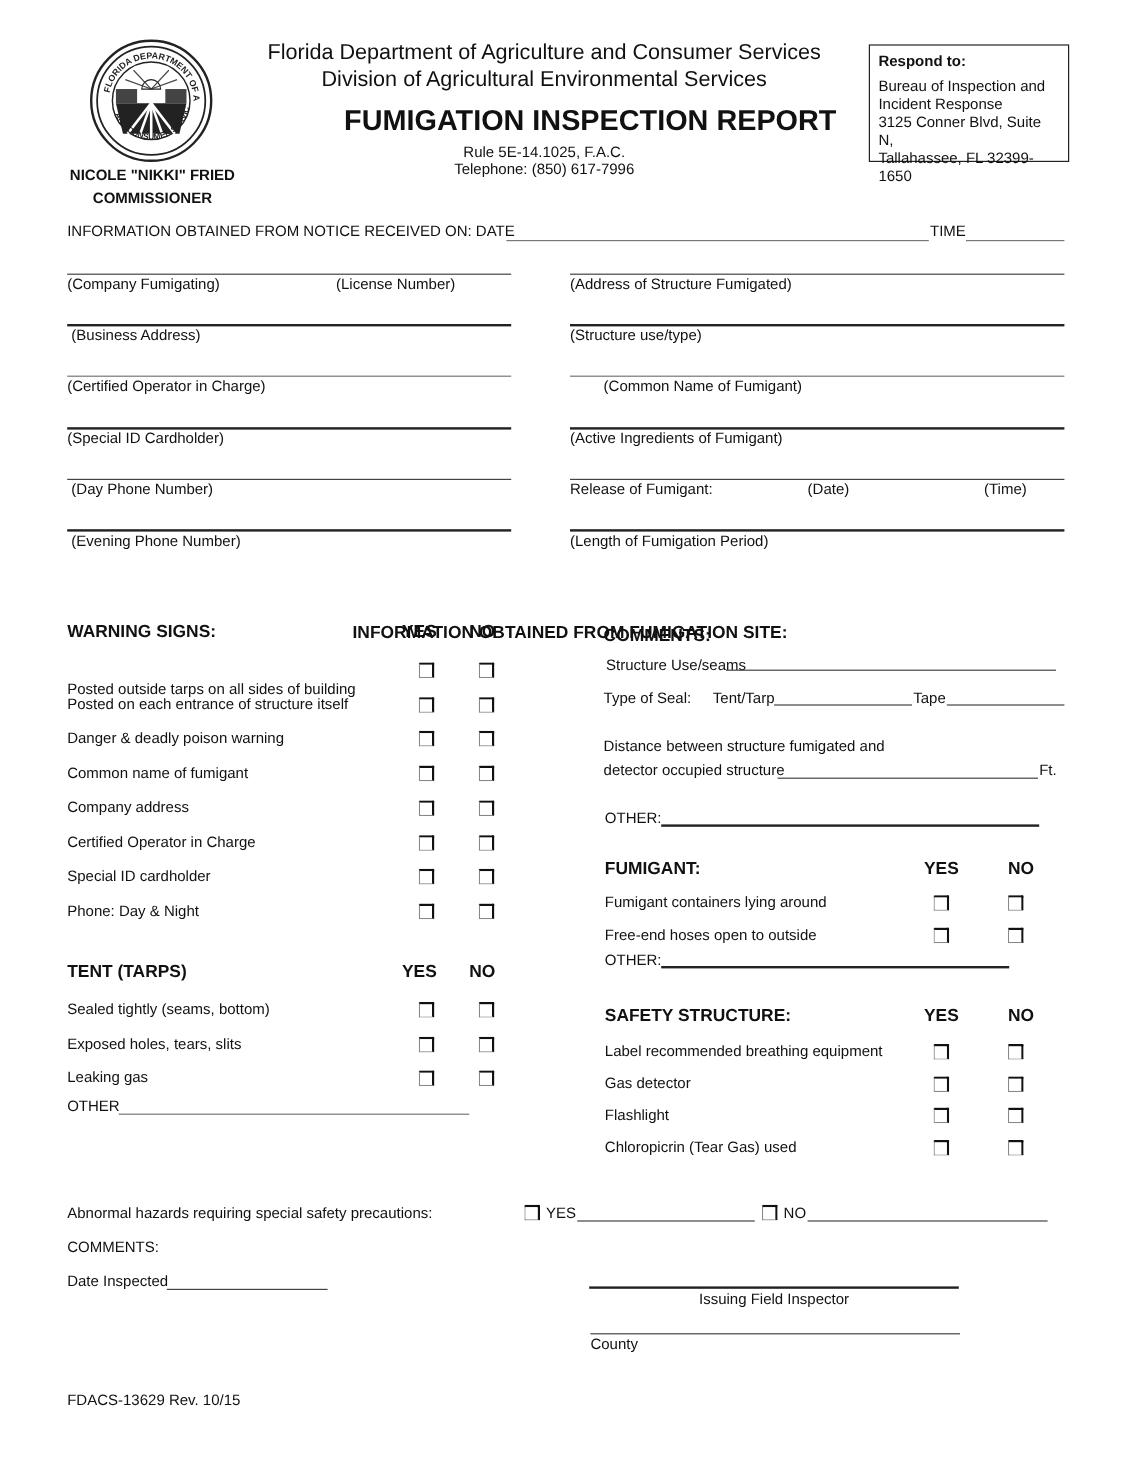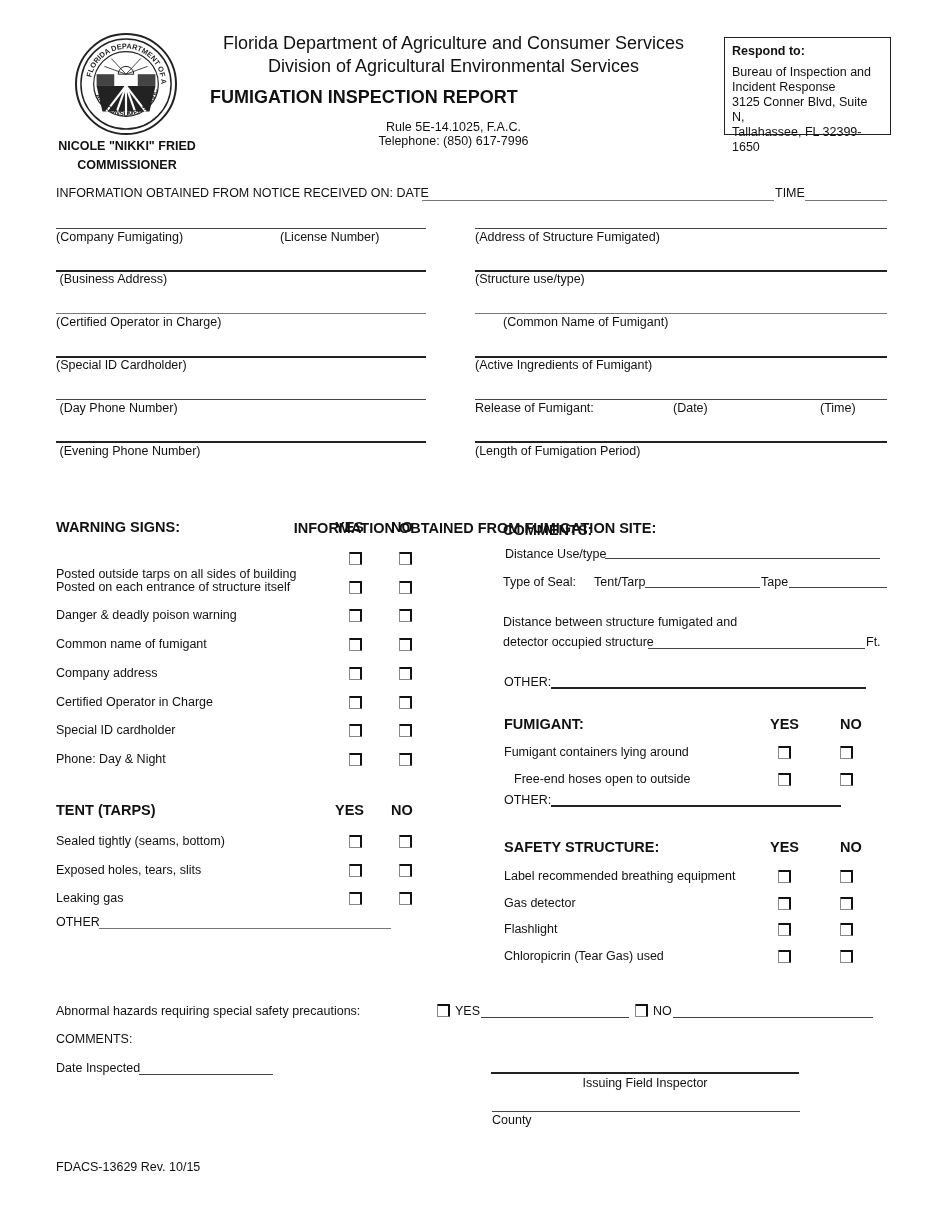--- a/index.html
+++ b/index.html
@@ -8,21 +8,21 @@
   .abs{position:absolute;margin-top:36px;}
   .line{position:absolute;height:0;border-top:1px solid #444;}
   .line.thick{border-top:2px solid #222;}
   .line.grey{border-top:1px solid #777;}
   
   .seal{position:absolute;left:75px;top:33px;width:102px;height:102px;border-radius:50%;
         border:2px solid #222;box-sizing:border-box;background:#fff;}
   .seal svg{width:100%;height:100%;}
   
   .hdr1{position:absolute;left:210px;width:487px;text-align:center;font-size:18px;}
-  .hdr-title{position:absolute;left:210px;width:487px;text-align:left;font-size:18px;font-weight:bold;}
+  .hdr-title{position:absolute;left:210px;width:487px;text-align:right;font-size:24px;font-weight:bold;}
   .hdr-small{position:absolute;left:210px;width:487px;text-align:center;font-size:12.5px;}
   .commissioner{position:absolute;left:52px;width:150px;text-align:center;font-size:12.5px;font-weight:bold;line-height:19px;}
   .respond{position:absolute;left:724px;top:37px;width:167px;height:98px;border:1.5px solid #222;box-sizing:border-box;padding:6px 7px;font-size:12.5px;line-height:15px;}
   .respond .rt{font-weight:bold;font-size:12.5px;margin-bottom:6px;}
   .sec-title{font-size:14.5px;font-weight:bold;position:absolute;}
   .cb{position:absolute;width:10px;height:10px;border:1px solid #888;border-top:2px solid #111;border-right:2px solid #111;border-radius:1px;box-sizing:content-box;background:#fff;}
   .lbl{position:absolute;font-size:12.5px;white-space:nowrap;}
   .yn{position:absolute;font-size:14.5px;font-weight:bold;}
 </style>
 </head>
@@ -164,21 +164,21 @@
     <div class="cb" style="left: 349px; top: 863.5px;"></div>
     <div class="cb" style="left: 399px; top: 863.5px;"></div>
     <div class="lbl" style="left: 56px; top: 891px;">Leaking gas</div>
     <div class="cb" style="left: 349px; top: 892px;"></div>
     <div class="cb" style="left: 399px; top: 892px;"></div>
   </div>
 <div class="lbl" style="left:56px;top:915px;">OTHER</div>
 <div class="line grey" style="left:99px;top:928px;width:292px;"></div>
 
 <div class="sec-title" style="left:503px;top:522px;">COMMENTS:</div>
-<div class="lbl" style="left:505px;top:547px;">Distance Use/type</div>
+<div class="lbl" style="left:505px;top:547px;">Structure Use/seams</div>
 <div class="line" style="left:605px;top:558px;width:275px;"></div>
 
 <div class="lbl" style="left:503px;top:575px;">Type of Seal:</div>
 <div class="lbl" style="left:594px;top:575px;">Tent/Tarp</div>
 <div class="line" style="left:645px;top:587px;width:115px;"></div>
 <div class="lbl" style="left:761px;top:575px;">Tape</div>
 <div class="line" style="left:789px;top:587px;width:98px;"></div>
 
 <div class="lbl" style="left:503px;top:615px;">Distance between structure fumigated and</div>
 <div class="lbl" style="left:503px;top:635px;">detector occupied structure</div>
@@ -188,21 +188,21 @@
 <div class="lbl" style="left:504px;top:675px;">OTHER:</div>
 <div class="line thick" style="left:551px;top:687px;width:315px;"></div>
 
 <div class="sec-title" style="left:504px;top:716px;">FUMIGANT:</div>
 <div class="yn" style="left:770px;top:716px;">YES</div>
 <div class="yn" style="left:840px;top:716px;">NO</div>
 <div id="fumigant-list">
     <div class="lbl" style="left: 504px; top: 745px;">Fumigant containers lying around</div>
     <div class="cb" style="left: 778px; top: 746px;"></div>
     <div class="cb" style="left: 840px; top: 746px;"></div>
-    <div class="lbl" style="left: 504px; top: 771.5px; margin-left: 10px;">Free-end hoses open to outside</div>
+    <div class="lbl" style="left: 504px; top: 771.5px;">Free-end hoses open to outside</div>
     <div class="cb" style="left: 778px; top: 772.5px;"></div>
     <div class="cb" style="left: 840px; top: 772.5px;"></div>
   </div>
 <div class="lbl" style="left:504px;top:793px;">OTHER:</div>
 <div class="line thick" style="left:551px;top:805px;width:290px;"></div>
 
 <div class="sec-title" style="left:504px;top:839px;">SAFETY STRUCTURE:</div>
 <div class="yn" style="left:770px;top:839px;">YES</div>
 <div class="yn" style="left:840px;top:839px;">NO</div>
 <div id="safety-list">

